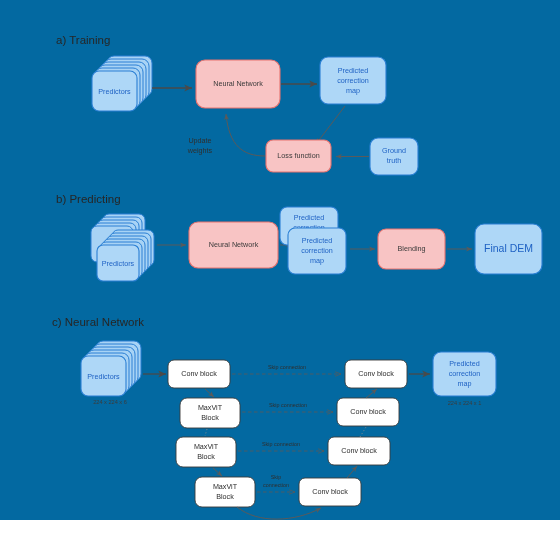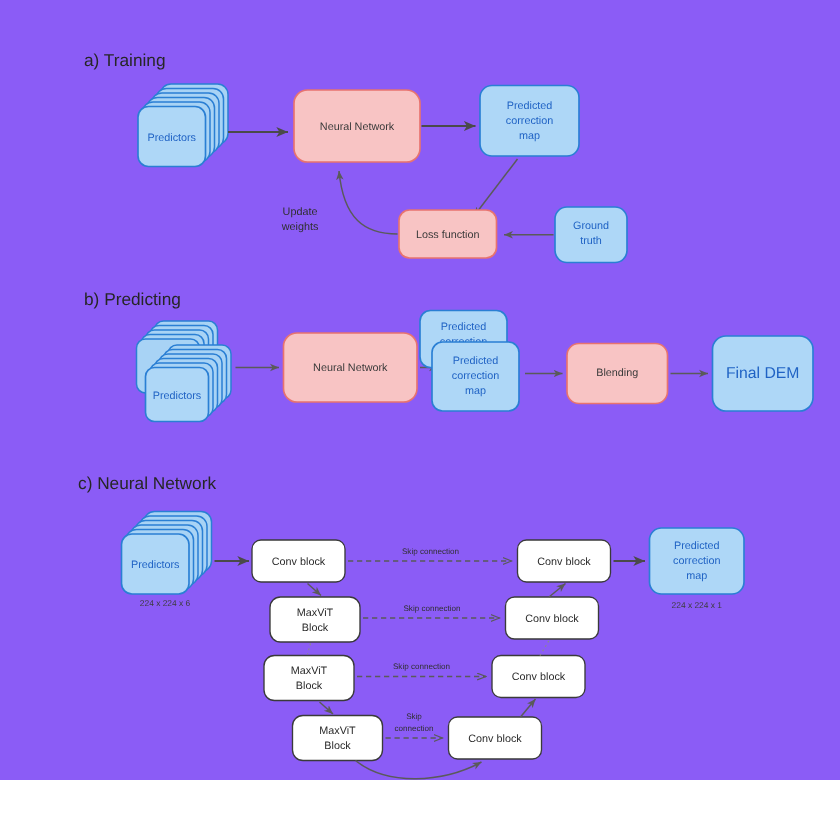--- a/index.html
+++ b/index.html
@@ -10,21 +10,21 @@
   body {
     width: 560px;
     height: 560px;
     font-family: "Liberation Sans", sans-serif;
     overflow: hidden;
   }
   #figure {
     position: relative;
     width: 560px;
     height: 520px;
-    background: #8b5cf6;
+    background: #0369a1;
   }
   svg#canvas {
     position: absolute;
     top: 0;
     left: 0;
     width: 560px;
     height: 560px;
     display: block;
   }
   .section-title {

